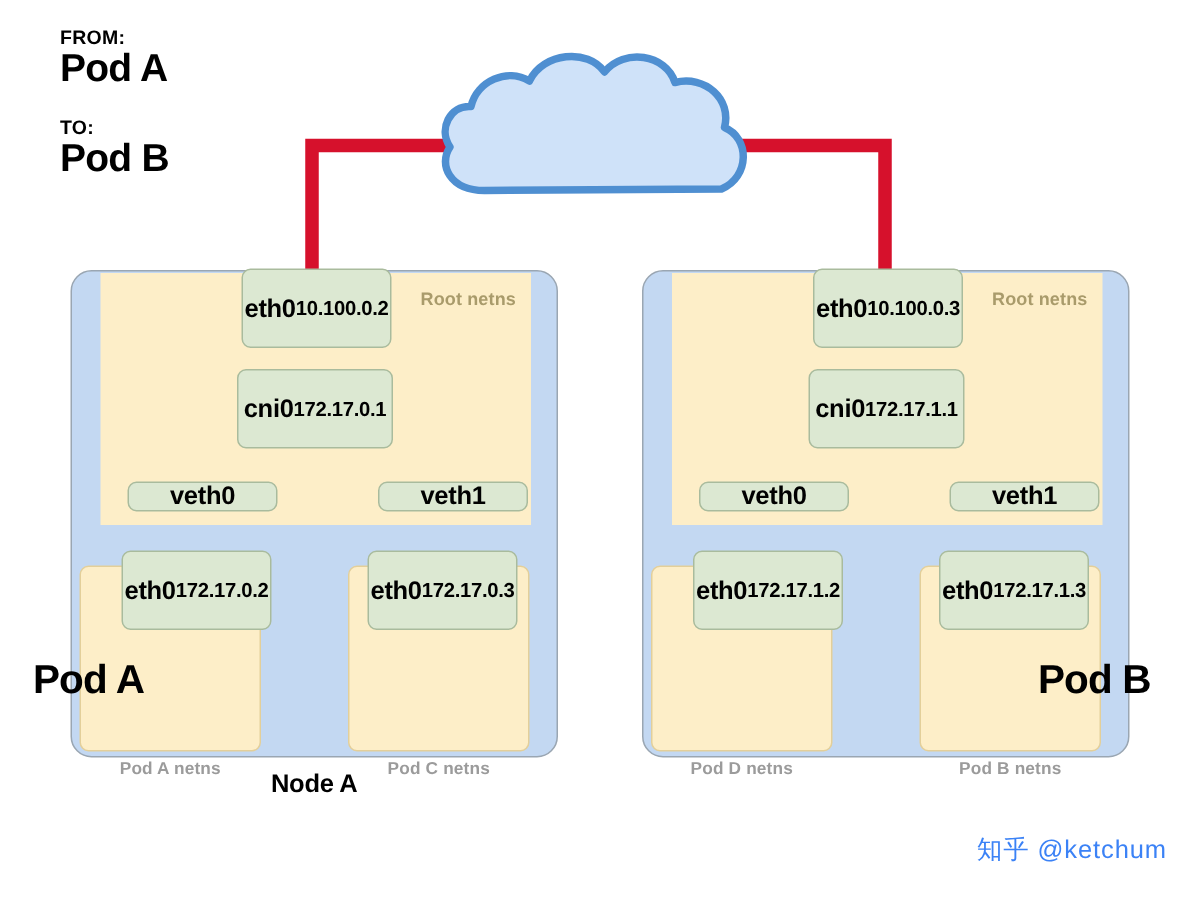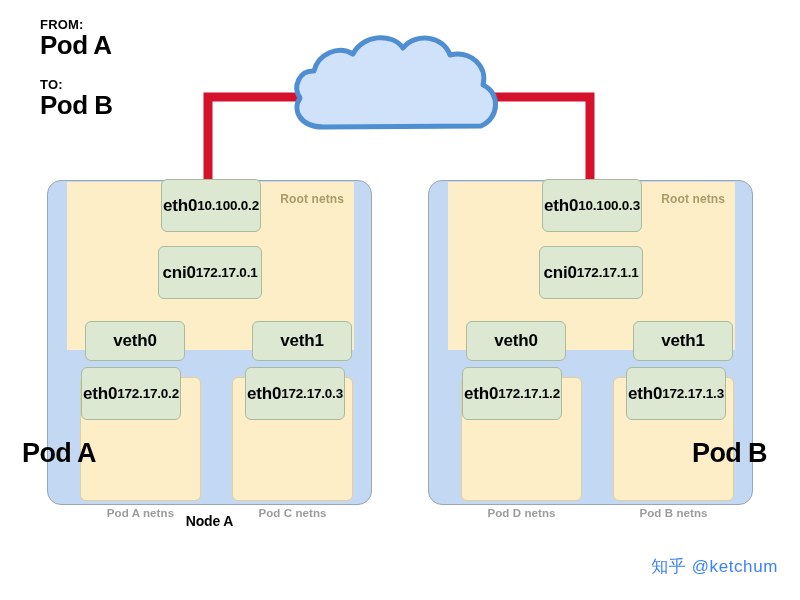--- a/index.html
+++ b/index.html
@@ -86,21 +86,21 @@
   .pod-netns {
     position: absolute;
     top: 196px;
     width: 121px;
     height: 124px;
     background: #fdeec8;
     border: 1px solid #e3cf9a;
     border-radius: 6px;
     box-sizing: border-box;
   }
-  .pod-netns.left  { left: 32px; padding-left: 23px; }
+  .pod-netns.left  { left: 5px; padding-left: 23px; }
   .pod-netns.right { left: 184px; }
   .pod-netns-label {
     position: absolute;
     left: 0;
     right: 0;
     bottom: -19px;
     text-align: center;
     font-size: 11.5px;
     font-weight: bold;
     color: #9b9b9b;
@@ -144,21 +144,21 @@
   }
   .iface-cni0 {
     left: 110px;
     top: 65px;
     width: 104px;
     height: 53px;
   }
   .iface-veth {
     top: 140px;
     width: 100px;
-    height: 40px;
+    height: 20px;
   }
   .iface-veth.left  { left: 37px; }
   .iface-veth.right { left: 204px; }
   .iface-pod-eth {
     top: 186px;
     width: 100px;
     height: 53px;
   }
   .iface-pod-eth.left  { left: 33px; }
   .iface-pod-eth.right { left: 197px; }
@@ -174,21 +174,21 @@
   }
   #pod-a-callout { left: 22px;  top: 440px; }
   #pod-b-callout { left: 692px; top: 440px; }
 
   
   .node-caption {
     position: absolute;
     top: 513px;
     width: 325px;
     text-align: center;
-    font-size: 14px;
+    font-size: 17px;
     font-weight: bold;
     color: #000000;
     letter-spacing: -0.2px;
   }
   #node-a-caption { left: 47px; }
   #node-b-caption { left: 428px; }
 
   
   #watermark {
     position: absolute;

